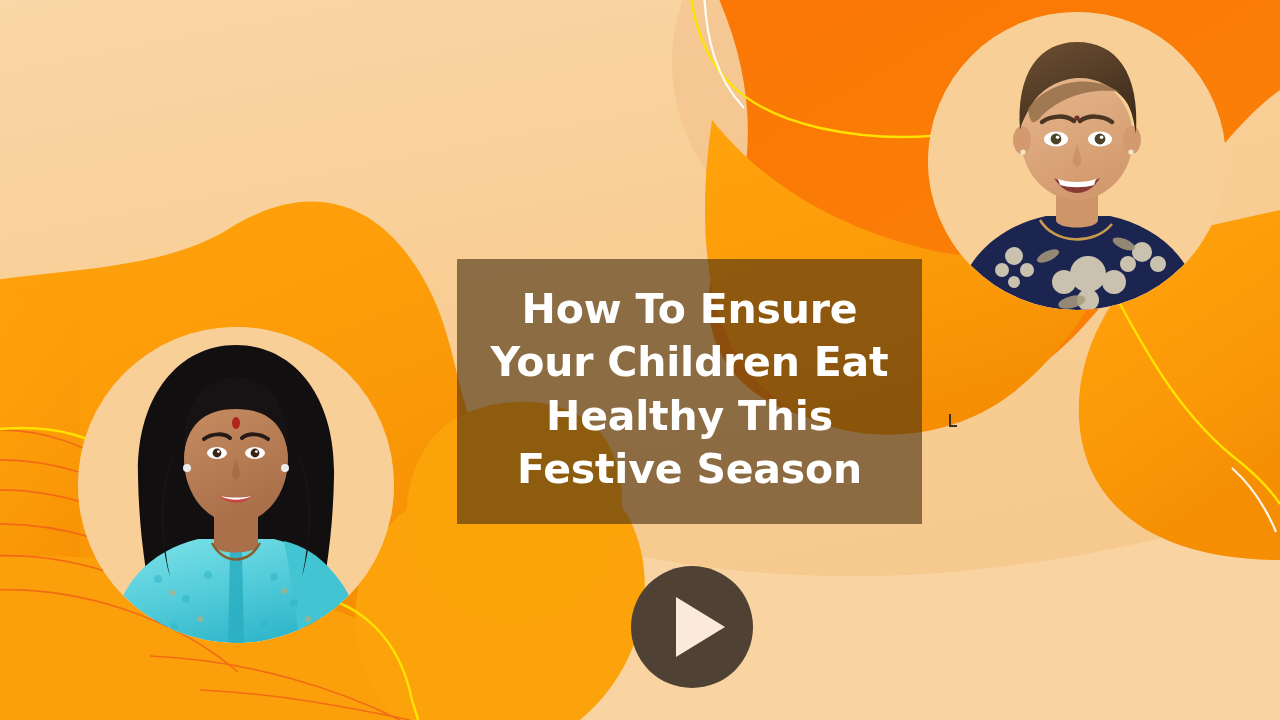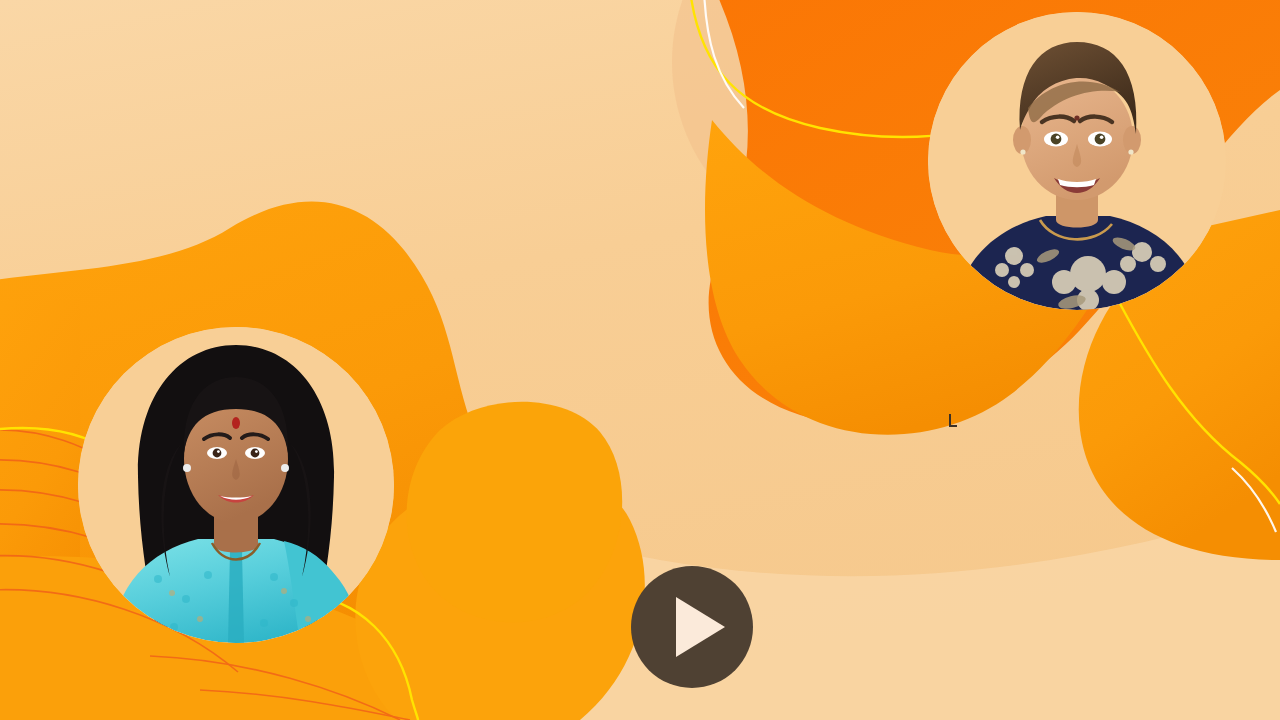--- a/index.html
+++ b/index.html
@@ -338,20 +338,26 @@
 
         <path d="M126,166 C138,186 160,186 172,166 C158,174 140,174 126,166 Z" fill="#8A3B37"></path>
         <path d="M130,167 C140,171 158,171 168,167 L166,173 C156,176 142,176 132,173 Z" fill="#FFFFFF"></path>
 
         <circle cx="95" cy="140" r="2.6" fill="#F0E6C8"></circle>
         <circle cx="203" cy="140" r="2.6" fill="#F0E6C8"></circle>
       </g>
     </svg>
   </div>
 
+  <div id="title-card">
+    <h1 id="title-text">How To Ensure
+Your Children Eat
+Healthy This
+Festive Season</h1>
+  </div>
 
   <div id="play-button" role="button" aria-label="Play">
     <div id="play-triangle"></div>
   </div>
 
   <div id="cursor-mark"></div>
 
 </div>
 
 </body></html>

